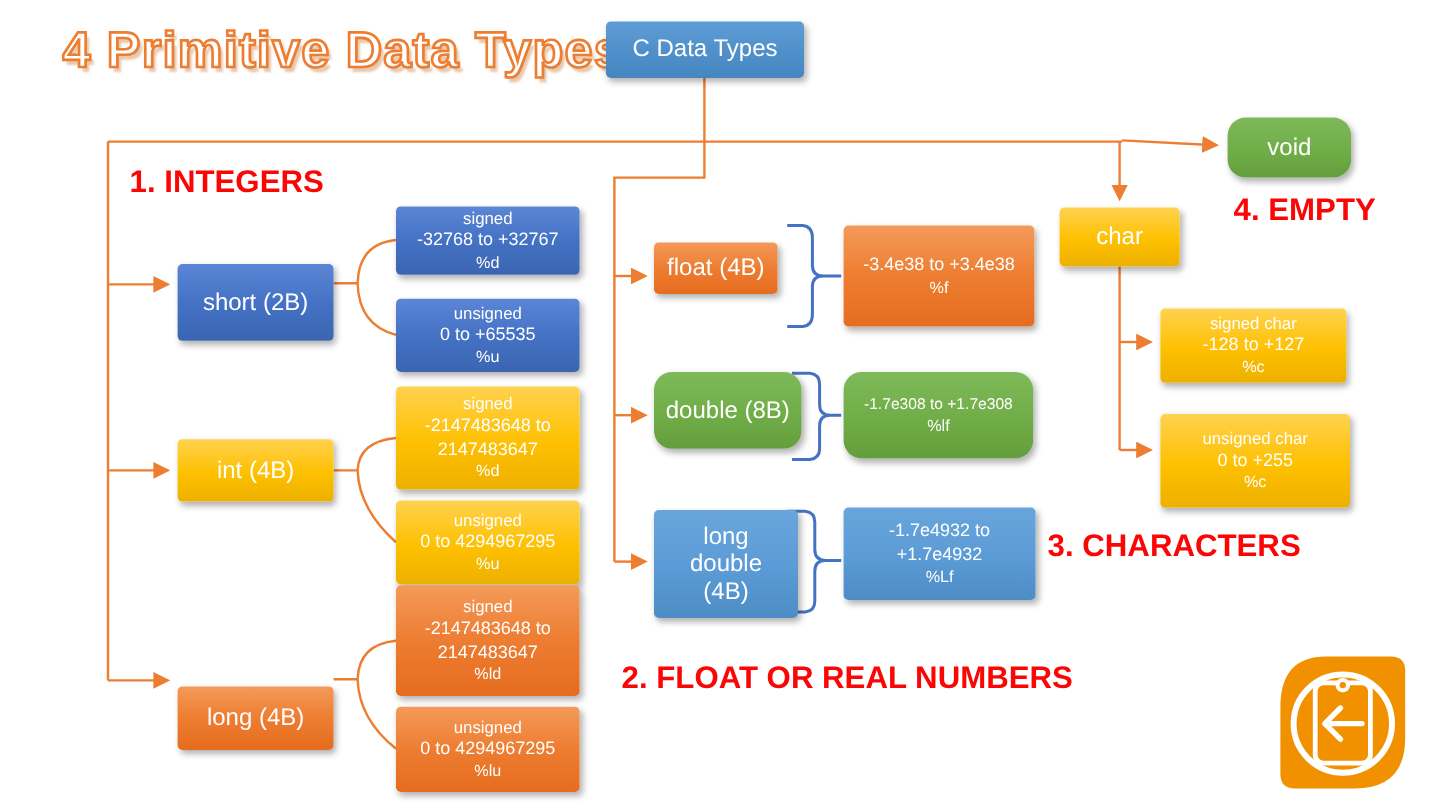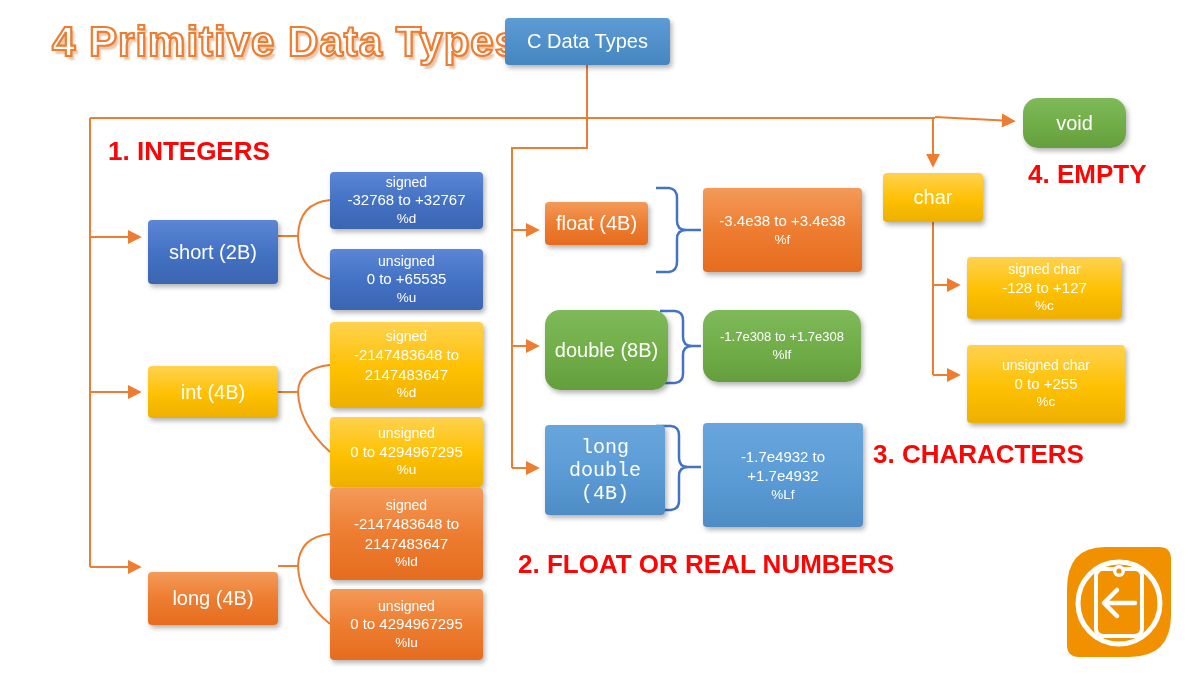--- a/index.html
+++ b/index.html
@@ -133,32 +133,32 @@
   </div>
 
   <div class="node c-orange" style="left:545px;top:202px;width:103px;height:43px;">
     <div class="nlabel">float (4B)</div>
   </div>
   <div class="node c-orange" style="left:703px;top:188px;width:159px;height:84px;">
     <div class="nrange">-3.4e38 to +3.4e38</div>
     <div class="nfmt">%f</div>
   </div>
 
-  <div class="node c-green" style="left:545px;top:310px;width:123px;height:80px;">
+  <div class="node c-green" style="left:545px;top:310px;width:123px;height:64px;">
     <div class="nlabel">double (8B)</div>
   </div>
   <div class="node c-green" style="left:703px;top:310px;width:158px;height:72px;">
     <div class="nrange" style="font-size:13px;">-1.7e308 to +1.7e308</div>
     <div class="nfmt">%lf</div>
   </div>
 
   <div class="node c-lblue" style="left:545px;top:425px;width:120px;height:90px;">
-    <div class="nlabel" style="max-width:92px;font-family:Liberation Mono, monospace;">long double (4B)</div>
+    <div class="nlabel" style="max-width:92px;">long double (4B)</div>
   </div>
-  <div class="node c-lblue" style="left:703px;top:423px;width:160px;height:104px;">
+  <div class="node c-lblue" style="left:703px;top:423px;width:160px;height:77px;">
     <div class="nrange" style="max-width:110px;">-1.7e4932 to +1.7e4932</div>
     <div class="nfmt">%Lf</div>
   </div>
 
   <div class="node c-yellow" style="left:883px;top:173px;width:100px;height:49px;">
     <div class="nlabel">char</div>
   </div>
   <div class="node c-yellow" style="left:967px;top:257px;width:155px;height:62px;">
     <div class="nlabel-sm">signed char</div>
     <div class="nrange">-128 to +127</div>

